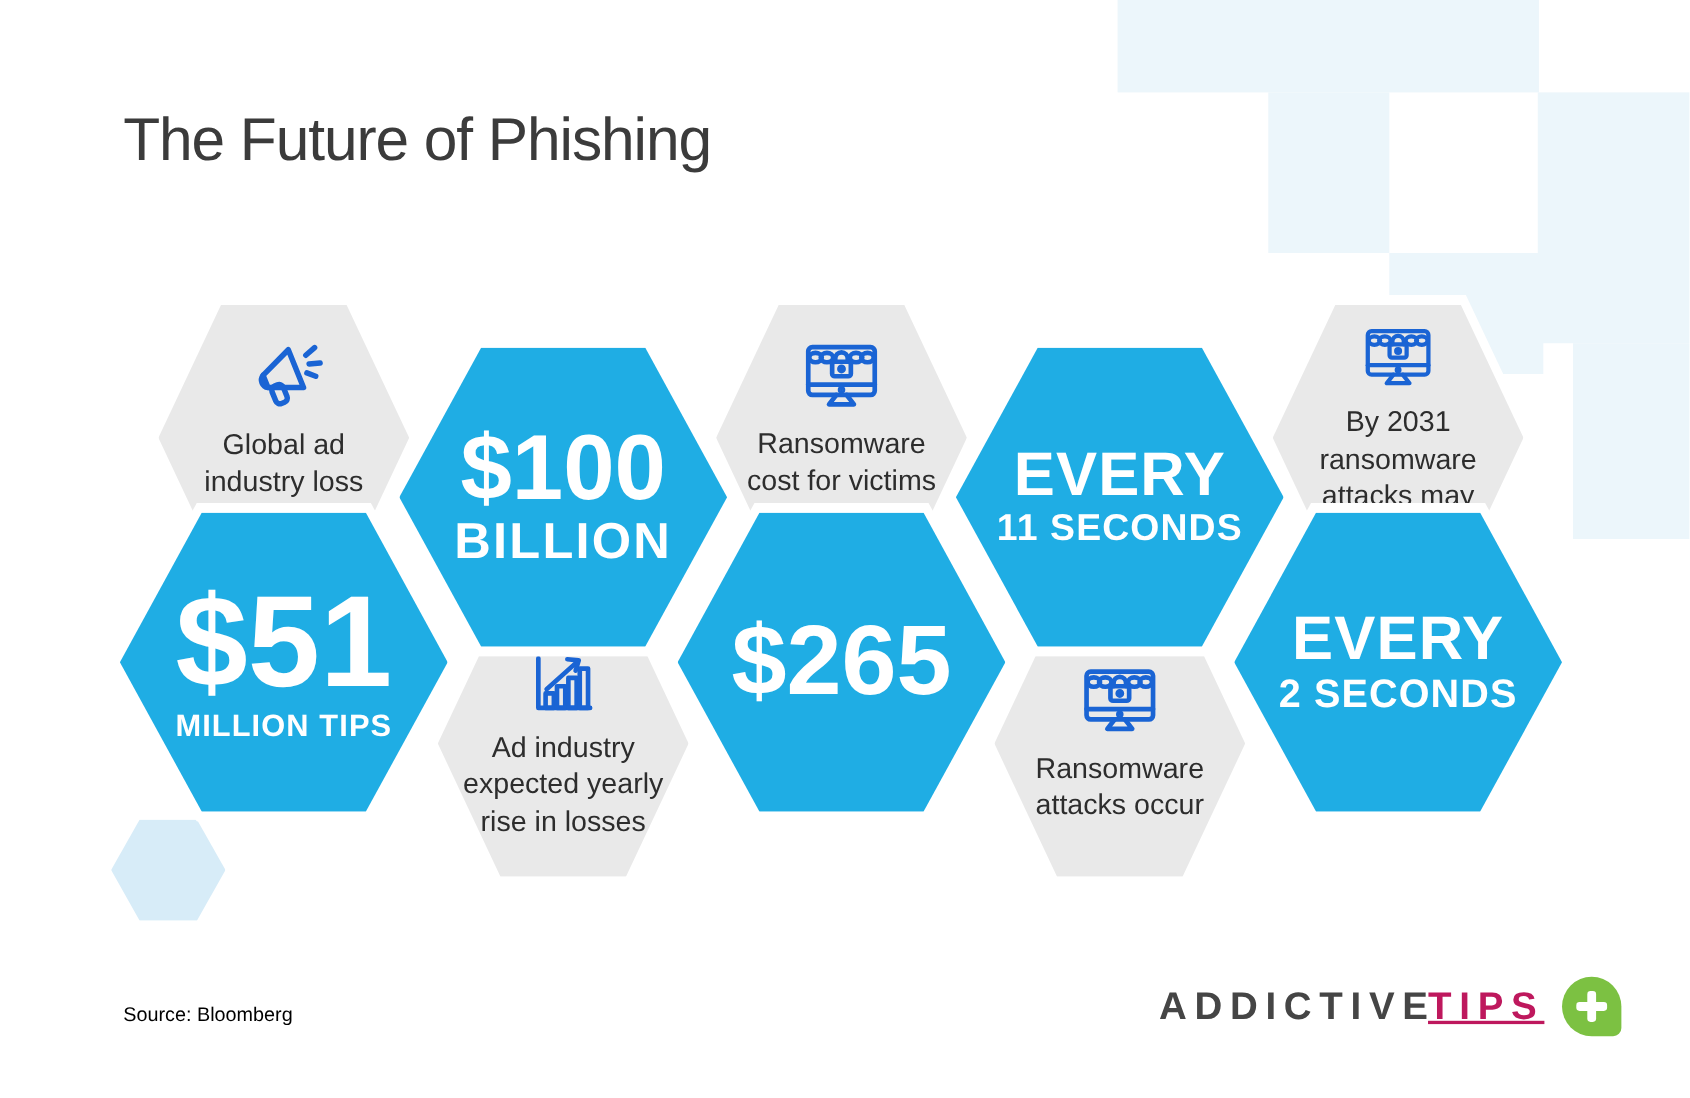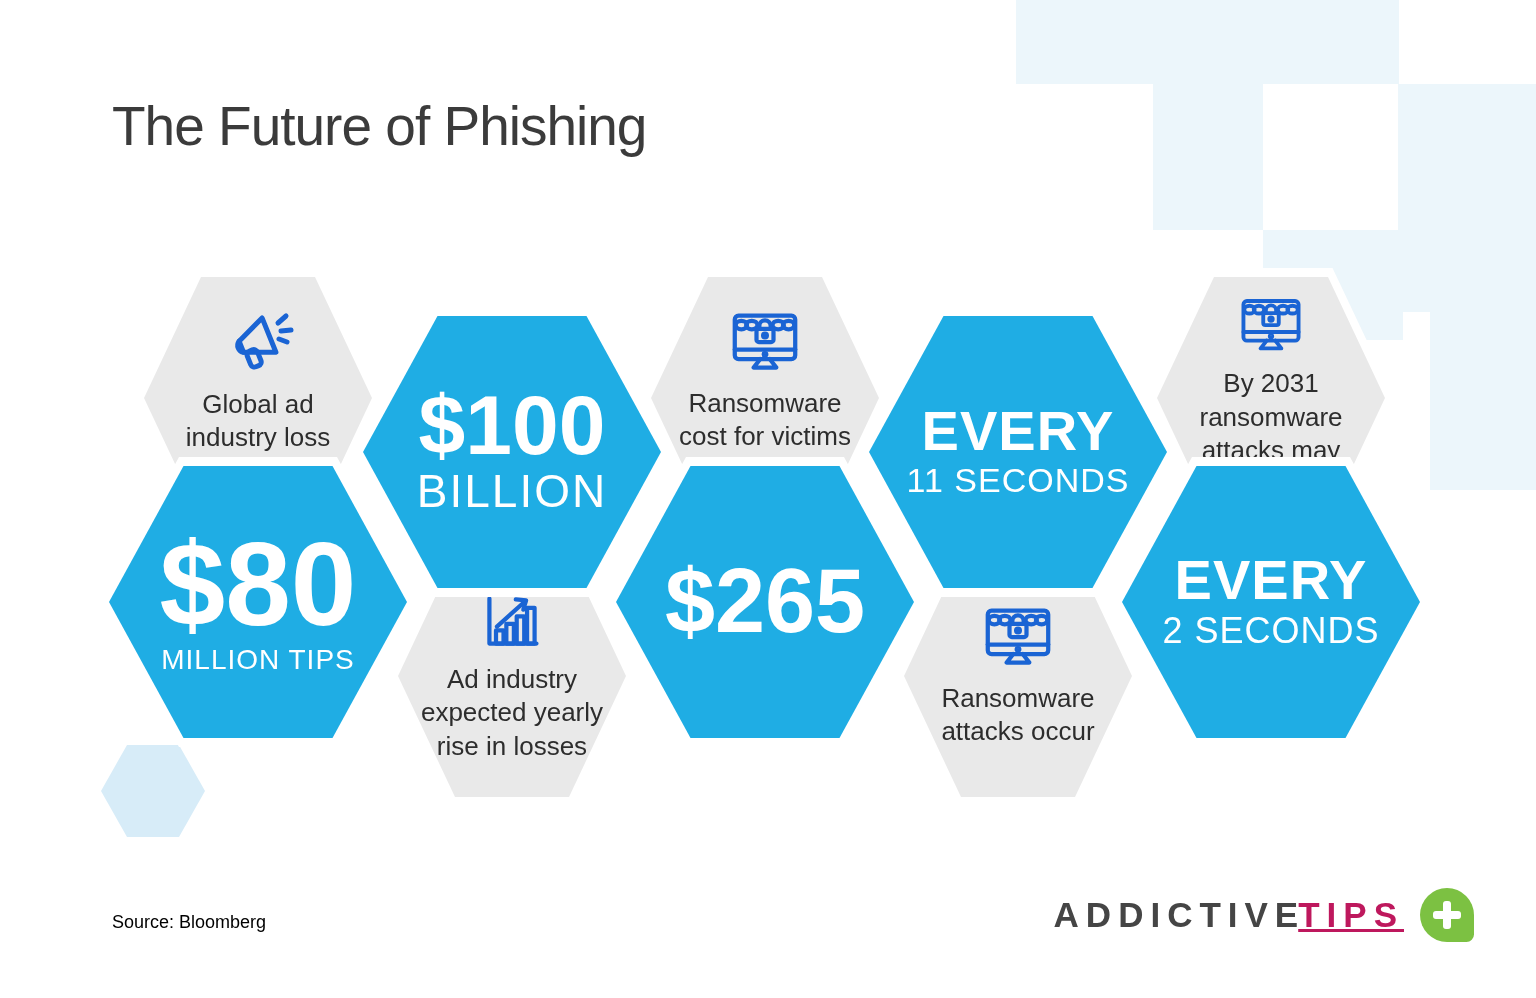--- a/index.html
+++ b/index.html
@@ -53,21 +53,21 @@
   .hex-content{
     position:absolute;inset:0;z-index:3;
     display:flex;flex-direction:column;align-items:center;justify-content:center;
     text-align:center;
   }
   .hex-text{
     font-size:26px;line-height:1.28;color:#2d2d2d;white-space:pre-line;
     margin-top:10px;
   }
   .stat-value{color:#ffffff;font-weight:700;line-height:0.95;}
-  .stat-label{color:#ffffff;font-weight:400;line-height:1.15;}
+  .stat-label{color:#ffffff;font-weight:700;line-height:1.15;}
   .hx-100 .stat-value{font-size:84px;}
   .hx-100 .stat-label{font-size:46px;letter-spacing:2px;}
   .hx-11s .stat-value{font-size:56px;letter-spacing:1px;}
   .hx-11s .stat-label{font-size:34px;letter-spacing:1px;margin-top:4px;}
   .hx-51 .stat-value{font-size:118px;}
   .hx-51 .stat-label{font-size:28px;letter-spacing:1px;margin-top:4px;}
   .hx-265 .stat-value{font-size:90px;}
   .hx-265 .stat-label{font-size:26px;letter-spacing:1px;margin-top:6px;}
   .hx-2s .stat-value{font-size:56px;letter-spacing:1px;}
   .hx-2s .stat-label{font-size:36px;letter-spacing:1px;margin-top:4px;text-align:center;}
@@ -201,21 +201,21 @@
   <div class="hex-fill"></div>
   <div class="hex-content">
     <div class="stat-value">EVERY</div>
     <div class="stat-label">11 SECONDS</div>
   </div>
 </div>
 
 <div class="hex blue hx-51" style="left:100px;top:457px">
   <div class="hex-fill"></div>
   <div class="hex-content">
-    <div class="stat-value">$80</div>
+    <div class="stat-value">$51</div>
     <div class="stat-label">MILLION TIPS</div>
   </div>
 </div>
 
 <div class="hex blue hx-265" style="left:607px;top:457px">
   <div class="hex-fill"></div>
   <div class="hex-content">
     <div class="stat-value">$265</div>
   </div>
 </div>

